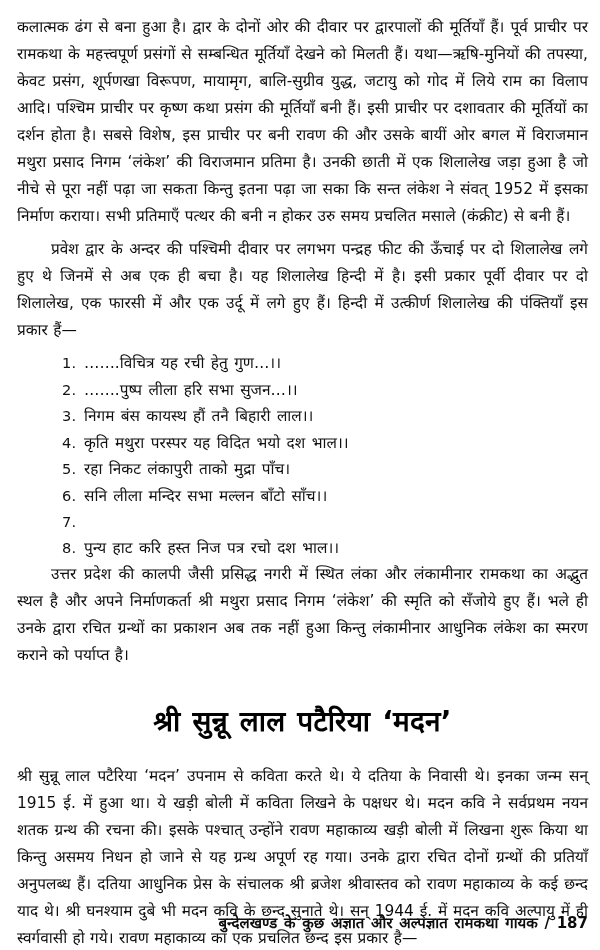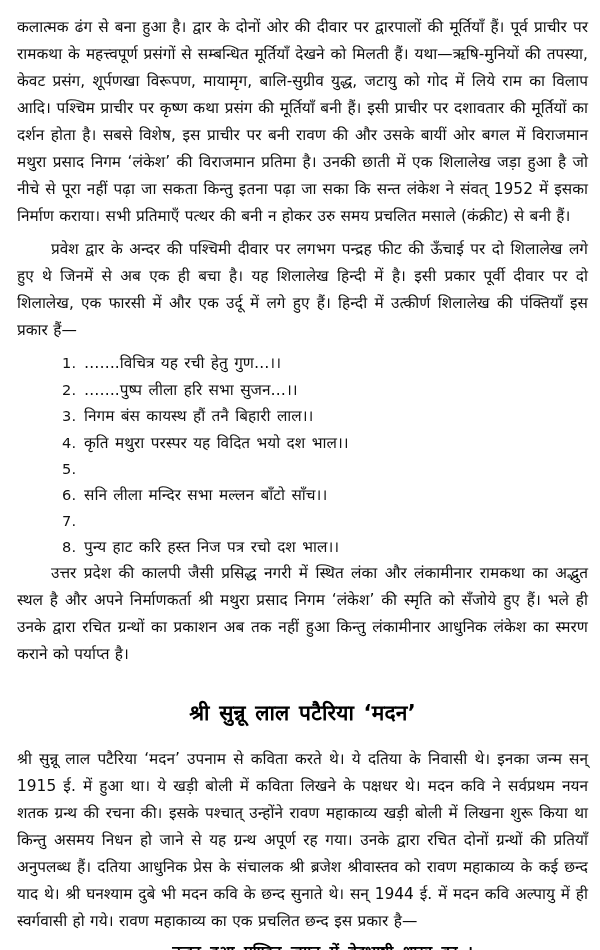--- a/index.html
+++ b/index.html
@@ -64,23 +64,23 @@
     font-size: 14.6px;
     letter-spacing: 0.2px;
   }
   .verse-text {
     flex: 0 1 auto;
     word-spacing: 1.5px;
   }
 
   
   .section-heading {
-    margin: 4px;
+    margin: 12px;
     text-align: center;
-    font-size: 21px;
+    font-size: 28px;
     font-weight: bold;
     line-height: 30px;
     letter-spacing: 0.2px;
     word-spacing: 2px;
     color: #000000;
   }
 
   
   .couplet {
     margin: 4px;
@@ -134,20 +134,21 @@
     <li>
       <span class="verse-num">3.</span>
       <span class="verse-text">निगम बंस कायस्थ हौं तनै बिहारी लाल।।</span>
     </li>
     <li>
       <span class="verse-num">4.</span>
       <span class="verse-text">कृति मथुरा परस्पर यह विदित भयो दश भाल।।</span>
     </li>
     <li>
       <span class="verse-num">5.</span>
+      <span class="verse-text">रहा निकट लंकापुरी ताको मुद्रा पाँच।</span>
     </li>
     <li>
       <span class="verse-num">6.</span>
       <span class="verse-text">सनि लीला मन्दिर सभा मल्लन बाँटो साँच।।</span>
     </li>
     <li>
       <span class="verse-num">7.</span>
     </li>
     <li>
       <span class="verse-num">8.</span>
@@ -163,14 +164,15 @@
 
   <div class="gap-md"></div>
 
   <p class="para">श्री सुन्नू लाल पटैरिया ‘मदन’ उपनाम से कविता करते थे। ये दतिया के निवासी थे। इनका जन्म सन् 1915 ई. में हुआ था। ये खड़ी बोली में कविता लिखने के पक्षधर थे। मदन कवि ने सर्वप्रथम नयन शतक ग्रन्थ की रचना की। इसके पश्चात् उन्होंने रावण महाकाव्य खड़ी बोली में लिखना शुरू किया था किन्तु असमय निधन हो जाने से यह ग्रन्थ अपूर्ण रह गया। उनके द्वारा रचित दोनों ग्रन्थों की प्रतियाँ अनुपलब्ध हैं। दतिया आधुनिक प्रेस के संचालक श्री ब्रजेश श्रीवास्तव को रावण महाकाव्य के कई छन्द याद थे। श्री घनश्याम दुबे भी मदन कवि के छन्द सुनाते थे। सन् 1944 ई. में मदन कवि अल्पायु में ही स्वर्गवासी हो गये। रावण महाकाव्य का एक प्रचलित छन्द इस प्रकार है—</p>
 
   <div class="couplet-wrap">
     <p class="couplet">उद्भट हुआ पण्डित जगत् में वेदभाषी शास्त्र का ।</p>
     <p class="couplet">जगमान्य था वह वीर था वह विज्ञ अति शास्त्रास्त्र का।।</p>
   </div>
 
+  <div class="footer">बुन्देलखण्ड के कुछ अज्ञात और अल्पज्ञात रामकथा गायक / 187</div>
 
 </div>
 
 </body></html>

